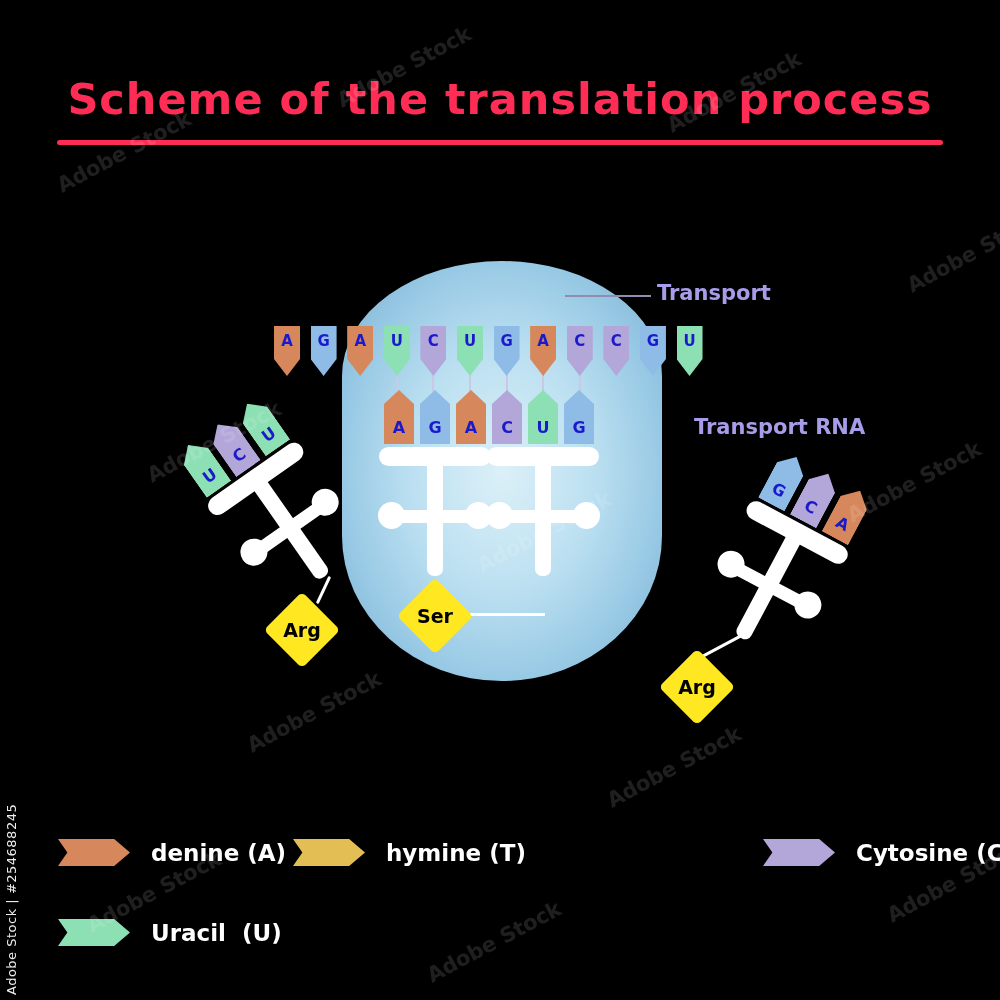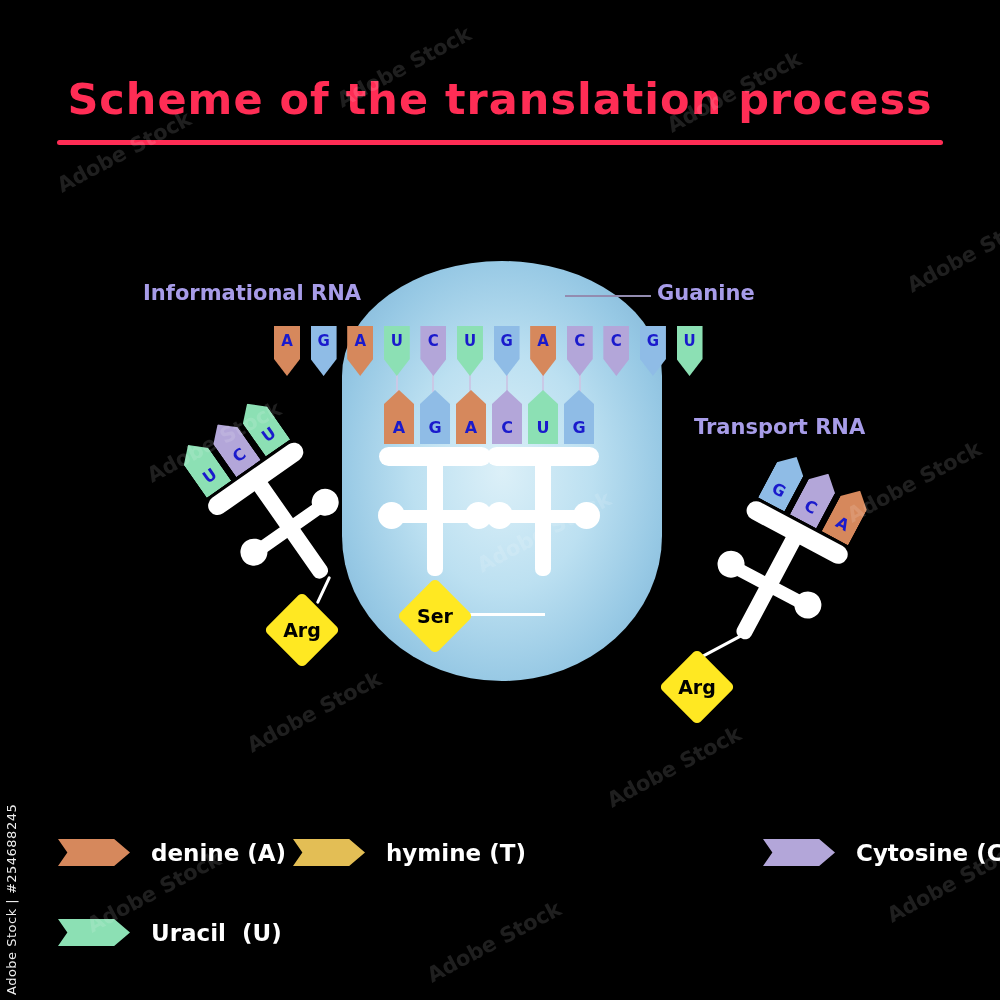--- a/index.html
+++ b/index.html
@@ -66,23 +66,22 @@
              transform:rotate(-28deg); z-index:6; pointer-events:none; white-space:nowrap; }
 </style>
 </head>
 <body>
 
 <div class="canvas" id="canvas" style="--title-color: #FF2D55; --label-color: #A79CE8; --diamond-color: #FFE822; --rb-center: #DCF0F8; --rb-edge: #7BAED2;">
 
   <div class="title">Scheme of the translation process</div>
   <div class="title-underline"></div>
 
-  <div class="diagram-label" id="label-info">Informational RNA</div>
   <div id="ribosome-pointer"></div>
-  <div class="diagram-label" id="label-ribosome">Guanine</div>
+  <div class="diagram-label" id="label-ribosome">Transport</div>
   <div class="diagram-label" id="label-transport">Transport RNA</div>
 
   <div id="ribosome-blob"></div>
 
   <div id="mrna-row">
       <div class="flag" style="background: rgb(214, 136, 92);">
         <span class="flag-letter" style="color: rgb(26, 26, 204);">A</span>
       </div>
       <div class="flag" style="background: rgb(143, 188, 230);">
         <span class="flag-letter" style="color: rgb(26, 26, 204);">G</span>

